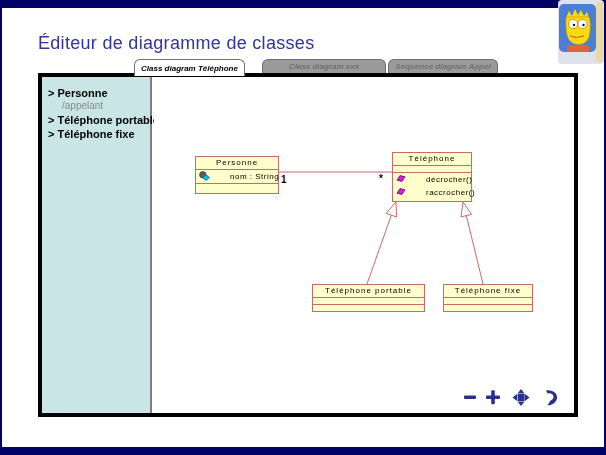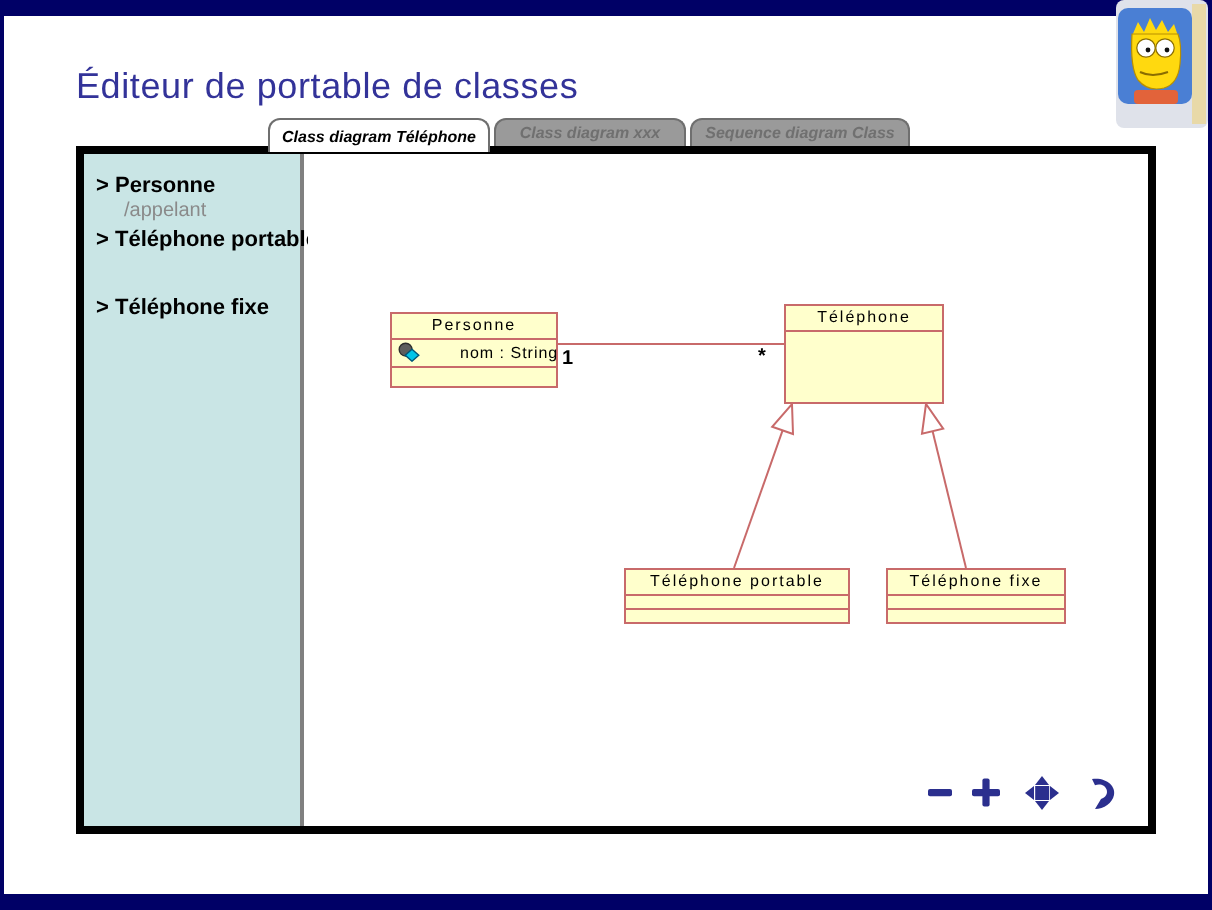--- a/index.html
+++ b/index.html
@@ -20,21 +20,21 @@
   .logo{position:absolute;top:0;right:2px;width:46px;height:64px;z-index:5;}
 
   
   .tabs{position:absolute;left:134px;top:59px;display:flex;gap:2px;z-index:3;}
   .tab{
     box-sizing:border-box;height:14px;border:1px solid #6f6f6f;border-bottom:none;
     border-radius:6px 6px 0 0;background:#9a9a9a;color:#707070;
     font-size:8px;font-weight:bold;font-style:italic;
     display:flex;align-items:center;justify-content:center;cursor:pointer;
   }
-  .tab.t1{width:111px;} .tab.t2{width:96px;} .tab.t3{width:110px;}
+  .tab.t1{width:111px;} .tab.t2{width:124px;margin-left:15px;} .tab.t3{width:110px;}
   .tab.active{background:#ffffff;color:#000000;height:17px;border-color:#6f6f6f;}
 
   
   .frame{
     position:absolute;left:38px;top:73px;width:540px;height:344px;
     box-sizing:border-box;border:4px solid #000000;background:#ffffff;z-index:2;
   }
   .tree-panel{
     position:absolute;left:0;top:0;bottom:0;width:110px;
     background:#c9e5e5;border-right:2px solid #808080;
@@ -71,21 +71,21 @@
   .controls{position:absolute;right:8px;bottom:3px;}
 </style>
 </head>
 <body>
 
 <div class="topbar"></div>
 <div class="bottombar"></div>
 <div class="edge-l"></div>
 <div class="edge-r"></div>
 
-<div class="app-title">Éditeur de portable de classes</div>
+<div class="app-title">Éditeur de diagramme de classes</div>
 
 <div class="logo">
   <svg width="46" height="64" viewBox="0 0 46 64">
     <rect x="0" y="0" width="46" height="64" rx="4" fill="#dfe2ea"></rect>
     <rect x="38" y="2" width="7" height="60" fill="#e8d9a8"></rect>
     <rect x="1" y="4" width="37" height="48" rx="5" fill="#4a7fd4"></rect>
     <polygon points="8,18 11,11 14,16 17,9 20,15 23,10 26,16 29,12 31,18" fill="#ffd90f"></polygon>
     <path d="M8,17 Q7,34 11,40 Q16,46 24,44 Q31,42 32,32 Q33,22 31,17 Z" fill="#ffd90f" stroke="#b98f00" stroke-width="0.6"></path>
     <circle cx="15" cy="24" r="4.6" fill="#ffffff" stroke="#8a6d00" stroke-width="0.6"></circle>
     <circle cx="24.5" cy="24" r="4.6" fill="#ffffff" stroke="#8a6d00" stroke-width="0.6"></circle>
@@ -97,39 +97,39 @@
 </div>
 
 <div class="tabs">
   <div class="tab t1 active">
     <span>Class diagram Téléphone</span>
   </div>
   <div class="tab t2">
     <span>Class diagram xxx</span>
   </div>
   <div class="tab t3">
-    <span>Sequence diagram Class</span>
+    <span>Sequence diagram Appel</span>
   </div>
 </div>
 
 <div class="frame">
 
   <div class="tree-panel">
     <div class="tree-item">
       <span>&gt;</span>
       <span>Personne</span>
     </div>
     <div class="tree-sub">
       <span>/appelant</span>
     </div>
     <div class="tree-item" style="margin-top:2px;">
       <span>&gt;</span>
       <span>Téléphone portable</span>
     </div>
-    <div class="tree-item" style="margin-top:20px;">
+    <div class="tree-item" style="margin-top:0;">
       <span>&gt;</span>
       <span>Téléphone fixe</span>
     </div>
   </div>
 
   <div class="canvas">
 
     <svg class="conn-svg" width="424" height="340" viewBox="0 0 424 340">
 
       <line x1="124" y1="95" x2="238" y2="95" stroke="#c86a6a" stroke-width="1"></line>
@@ -154,20 +154,38 @@
           </svg>
         </span>
         <span>nom : String</span>
       </div>
       <div class="uml-sep" style="height:9px;"></div>
     </div>
 
     <div class="uml-class" style="left:238px;top:75px;width:80px;height:50px;">
       <div class="uml-header">Téléphone</div>
       <div style="height:6px;"></div>
+      <div class="uml-sep">
+        <div class="uml-row" style="height:13px;">
+          <span>
+            <svg width="10" height="9" viewBox="0 0 10 9">
+              <polygon points="1,6.2 4,1.5 9,2.8 6,7.5" fill="#cc22cc" stroke="#770077" stroke-width="0.8"></polygon>
+            </svg>
+          </span>
+          <span>décrocher()</span>
+        </div>
+        <div class="uml-row" style="height:13px;">
+          <span>
+            <svg width="10" height="9" viewBox="0 0 10 9">
+              <polygon points="1,6.2 4,1.5 9,2.8 6,7.5" fill="#cc22cc" stroke="#770077" stroke-width="0.8"></polygon>
+            </svg>
+          </span>
+          <span>raccrocher()</span>
+        </div>
+      </div>
     </div>
 
     <div class="uml-class" style="left:158px;top:207px;width:113px;height:28px;">
       <div class="uml-header">Téléphone portable</div>
       <div style="height:6px;"></div>
       <div class="uml-sep" style="height:6px;"></div>
     </div>
 
     <div class="uml-class" style="left:289px;top:207px;width:90px;height:28px;">
       <div class="uml-header">Téléphone fixe</div>

